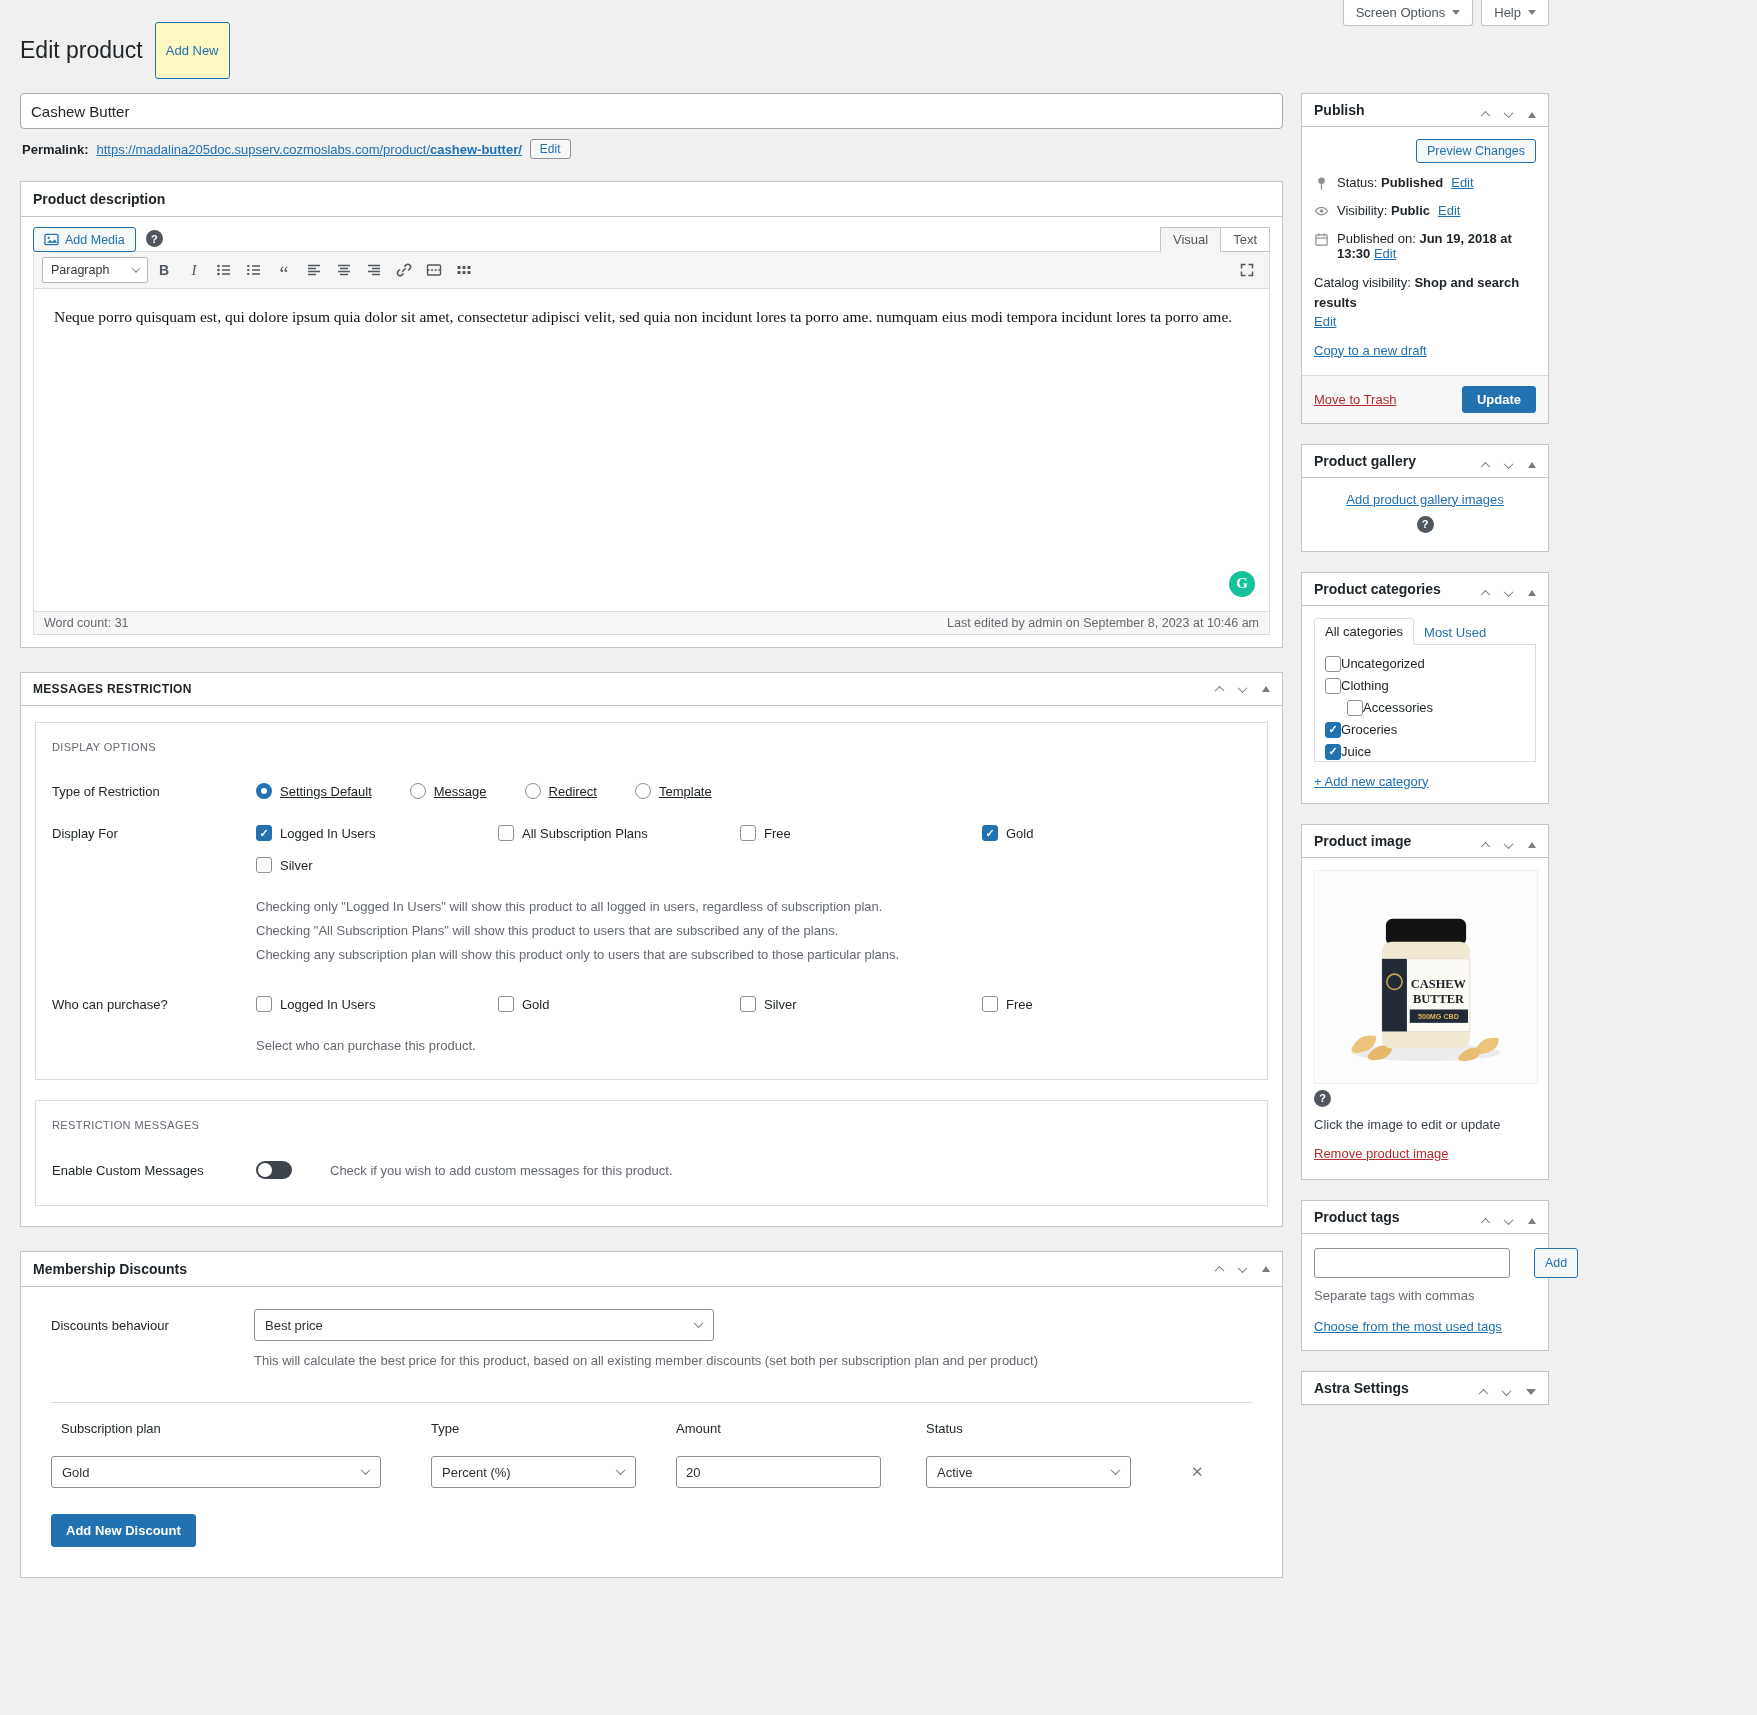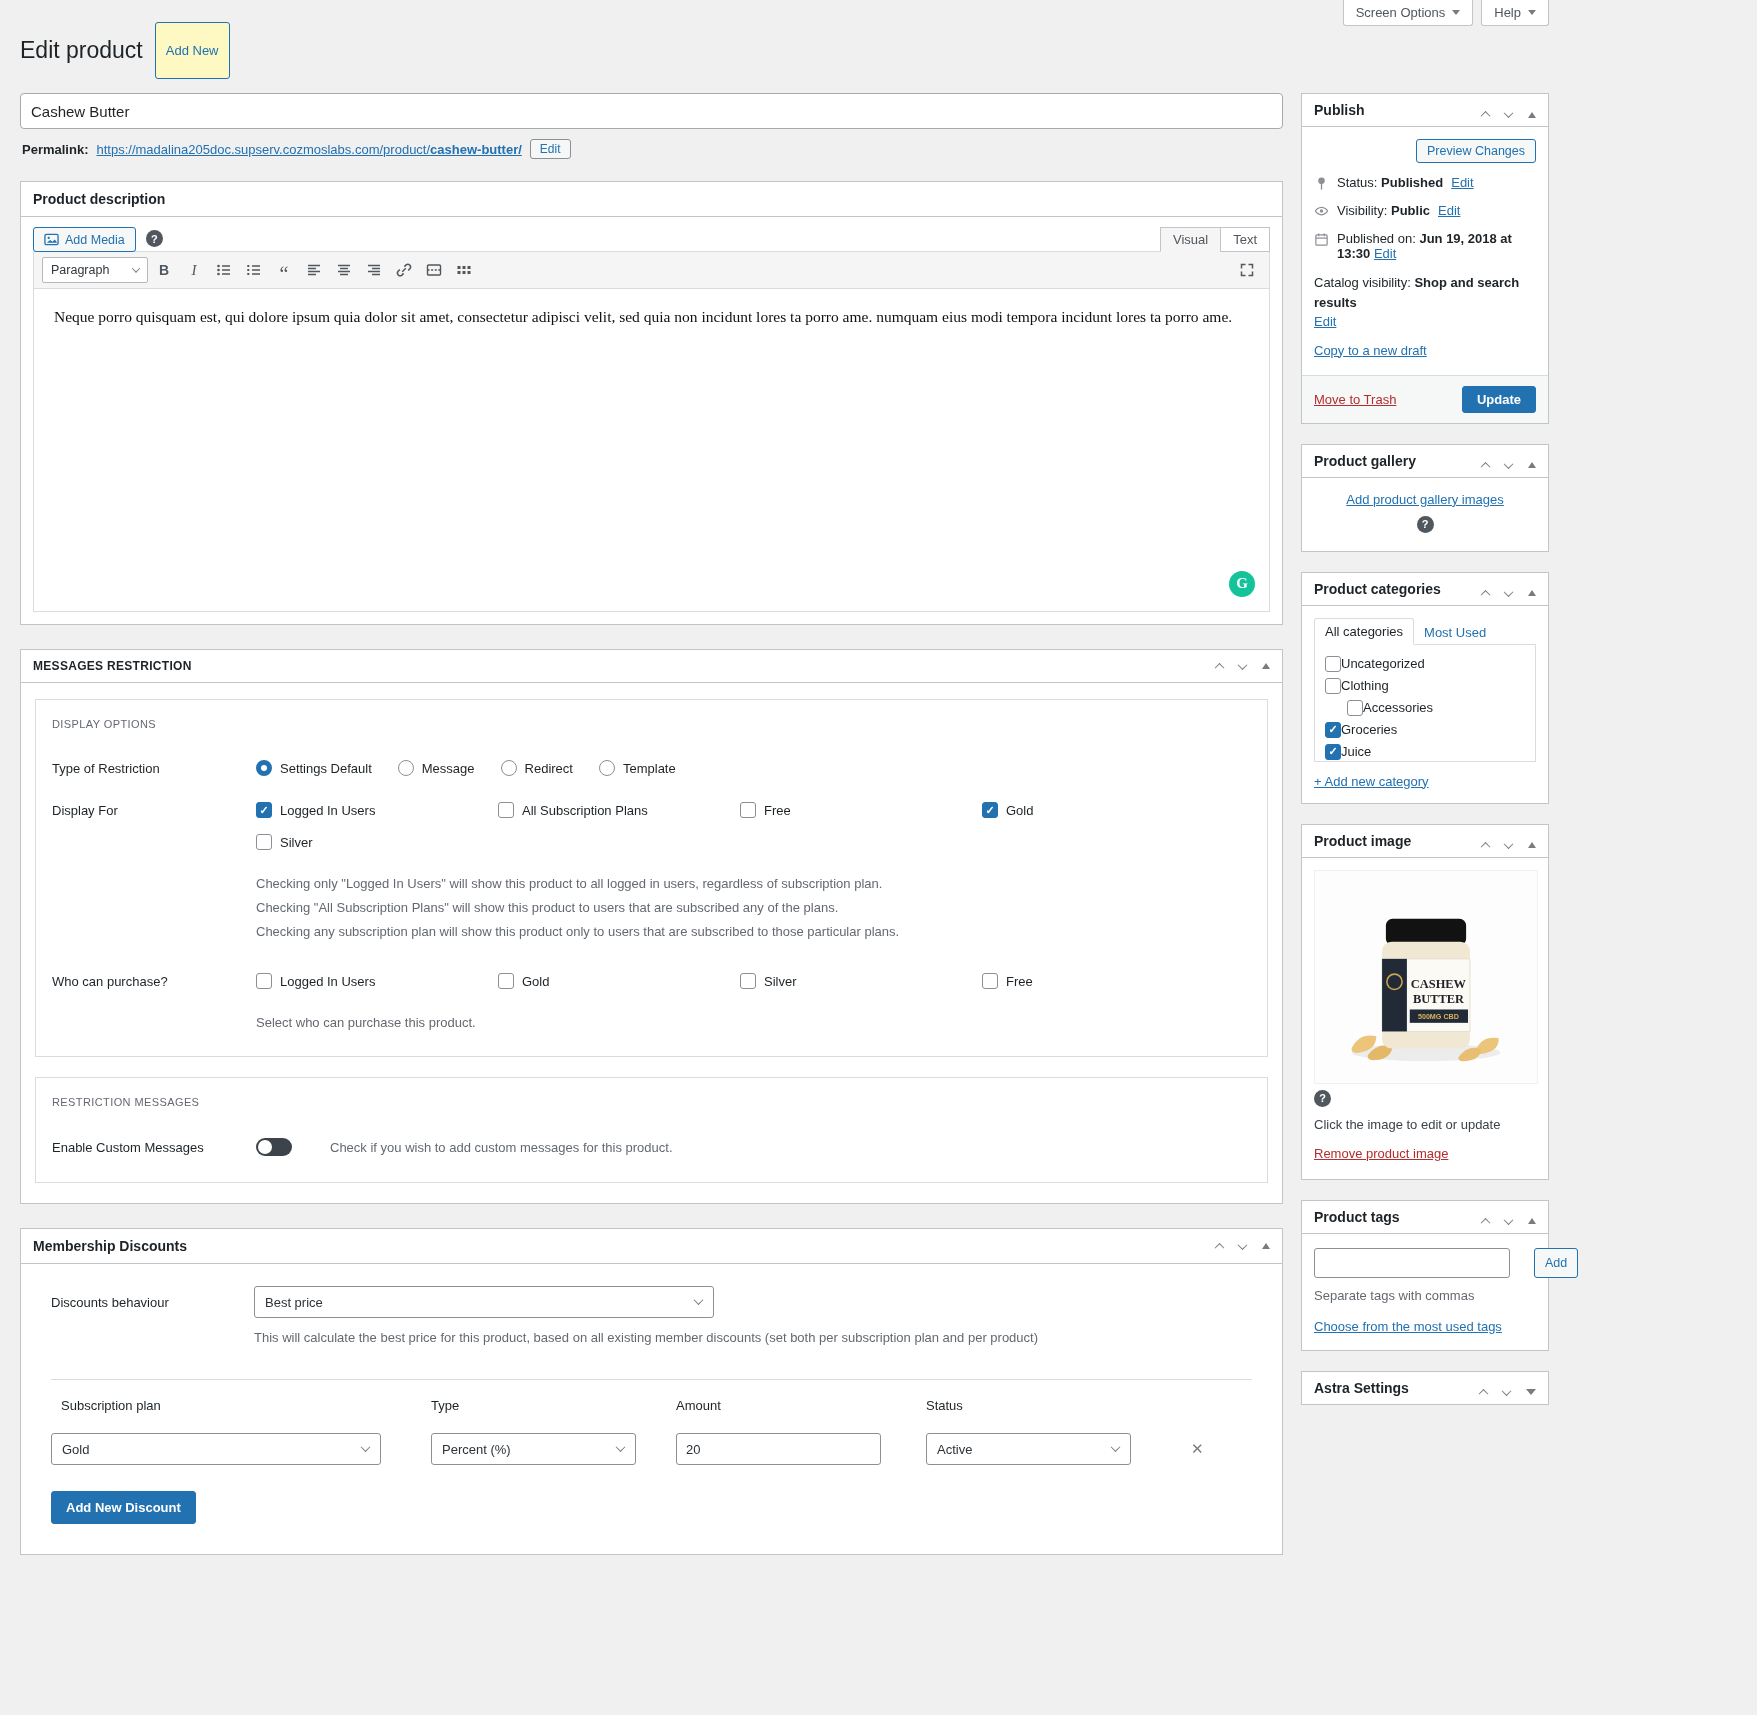--- a/index.html
+++ b/index.html
@@ -77,21 +77,21 @@
                       color:#646970; font-size:12.5px; padding:4px 10px; }
 
   
   .cr-body { padding:16px 14px; }
   .inner-box { border:1px solid #dcdcde; padding:18px 16px 26px; margin-bottom:20px; }
   .inner-box:last-child { margin-bottom:4px; }
   .section-label { font-size:11px; color:#646970; letter-spacing:.4px; margin-bottom:30px; }
   .field-row { display:flex; margin-bottom:26px; }
   .field-row:last-child { margin-bottom:0; }
   .field-label { width:204px; flex:none; padding-top:1px; color:#1d2327; }
-  .radio-group { display:flex; gap:26px; align-items:center; }
+  .radio-group { display:flex; gap:38px; align-items:center;text-decoration:underline; }
   .radio-item, .cb-item { display:inline-flex; align-items:center; gap:8px; cursor:pointer; }
   .radio { width:16px; height:16px; border-radius:50%; border:1px solid #8c8f94; background:#fff; flex:none; }
   .radio.selected { border:5px solid #2271b1; }
   .cb { width:16px; height:16px; border:1px solid #8c8f94; border-radius:3px; background:#fff; flex:none;
         display:inline-flex; align-items:center; justify-content:center; }
   .cb.checked { background:#2271b1; border-color:#2271b1; }
   .cb.checked::after { content:"✓"; color:#fff; font-size:11px; font-weight:bold; line-height:1; }
   .cb-grid { display:grid; grid-template-columns:repeat(4,242px); row-gap:16px; }
   .help-text { color:#646970; }
   .help-lines p { color:#646970; margin-bottom:9px; }
@@ -279,20 +279,24 @@
                 <div class="mce-spacer"></div>
                 <div class="mce-btn">
                   <svg width="18" height="18" viewBox="0 0 18 18">
                       <path d="M3.5 7.5v-4h4M10.5 3.5h4v4M14.5 10.5v4h-4M7.5 14.5h-4v-4" fill="none" stroke="#50575e" stroke-width="1.5"></path>
                     </svg>
                 </div>
               </div>
               <div class="editor-content">
                 <p>Neque porro quisquam est, qui dolore ipsum quia dolor sit amet, consectetur adipisci velit, sed quia non incidunt lores ta porro ame. numquam eius modi tempora incidunt lores ta porro ame.</p>
                 <div class="grammarly">G</div>
+              </div>
+              <div class="editor-statusbar">
+                <span>Word count: 31</span>
+                <span>Last edited by admin on September 8, 2023 at 10:46 am</span>
               </div>
             </div>
           </div>
         </div>
 
         
         <div class="postbox">
           <div class="postbox-header">
             <h2 class="small-caps">MESSAGES RESTRICTION</h2>
             <div class="head-icons">

